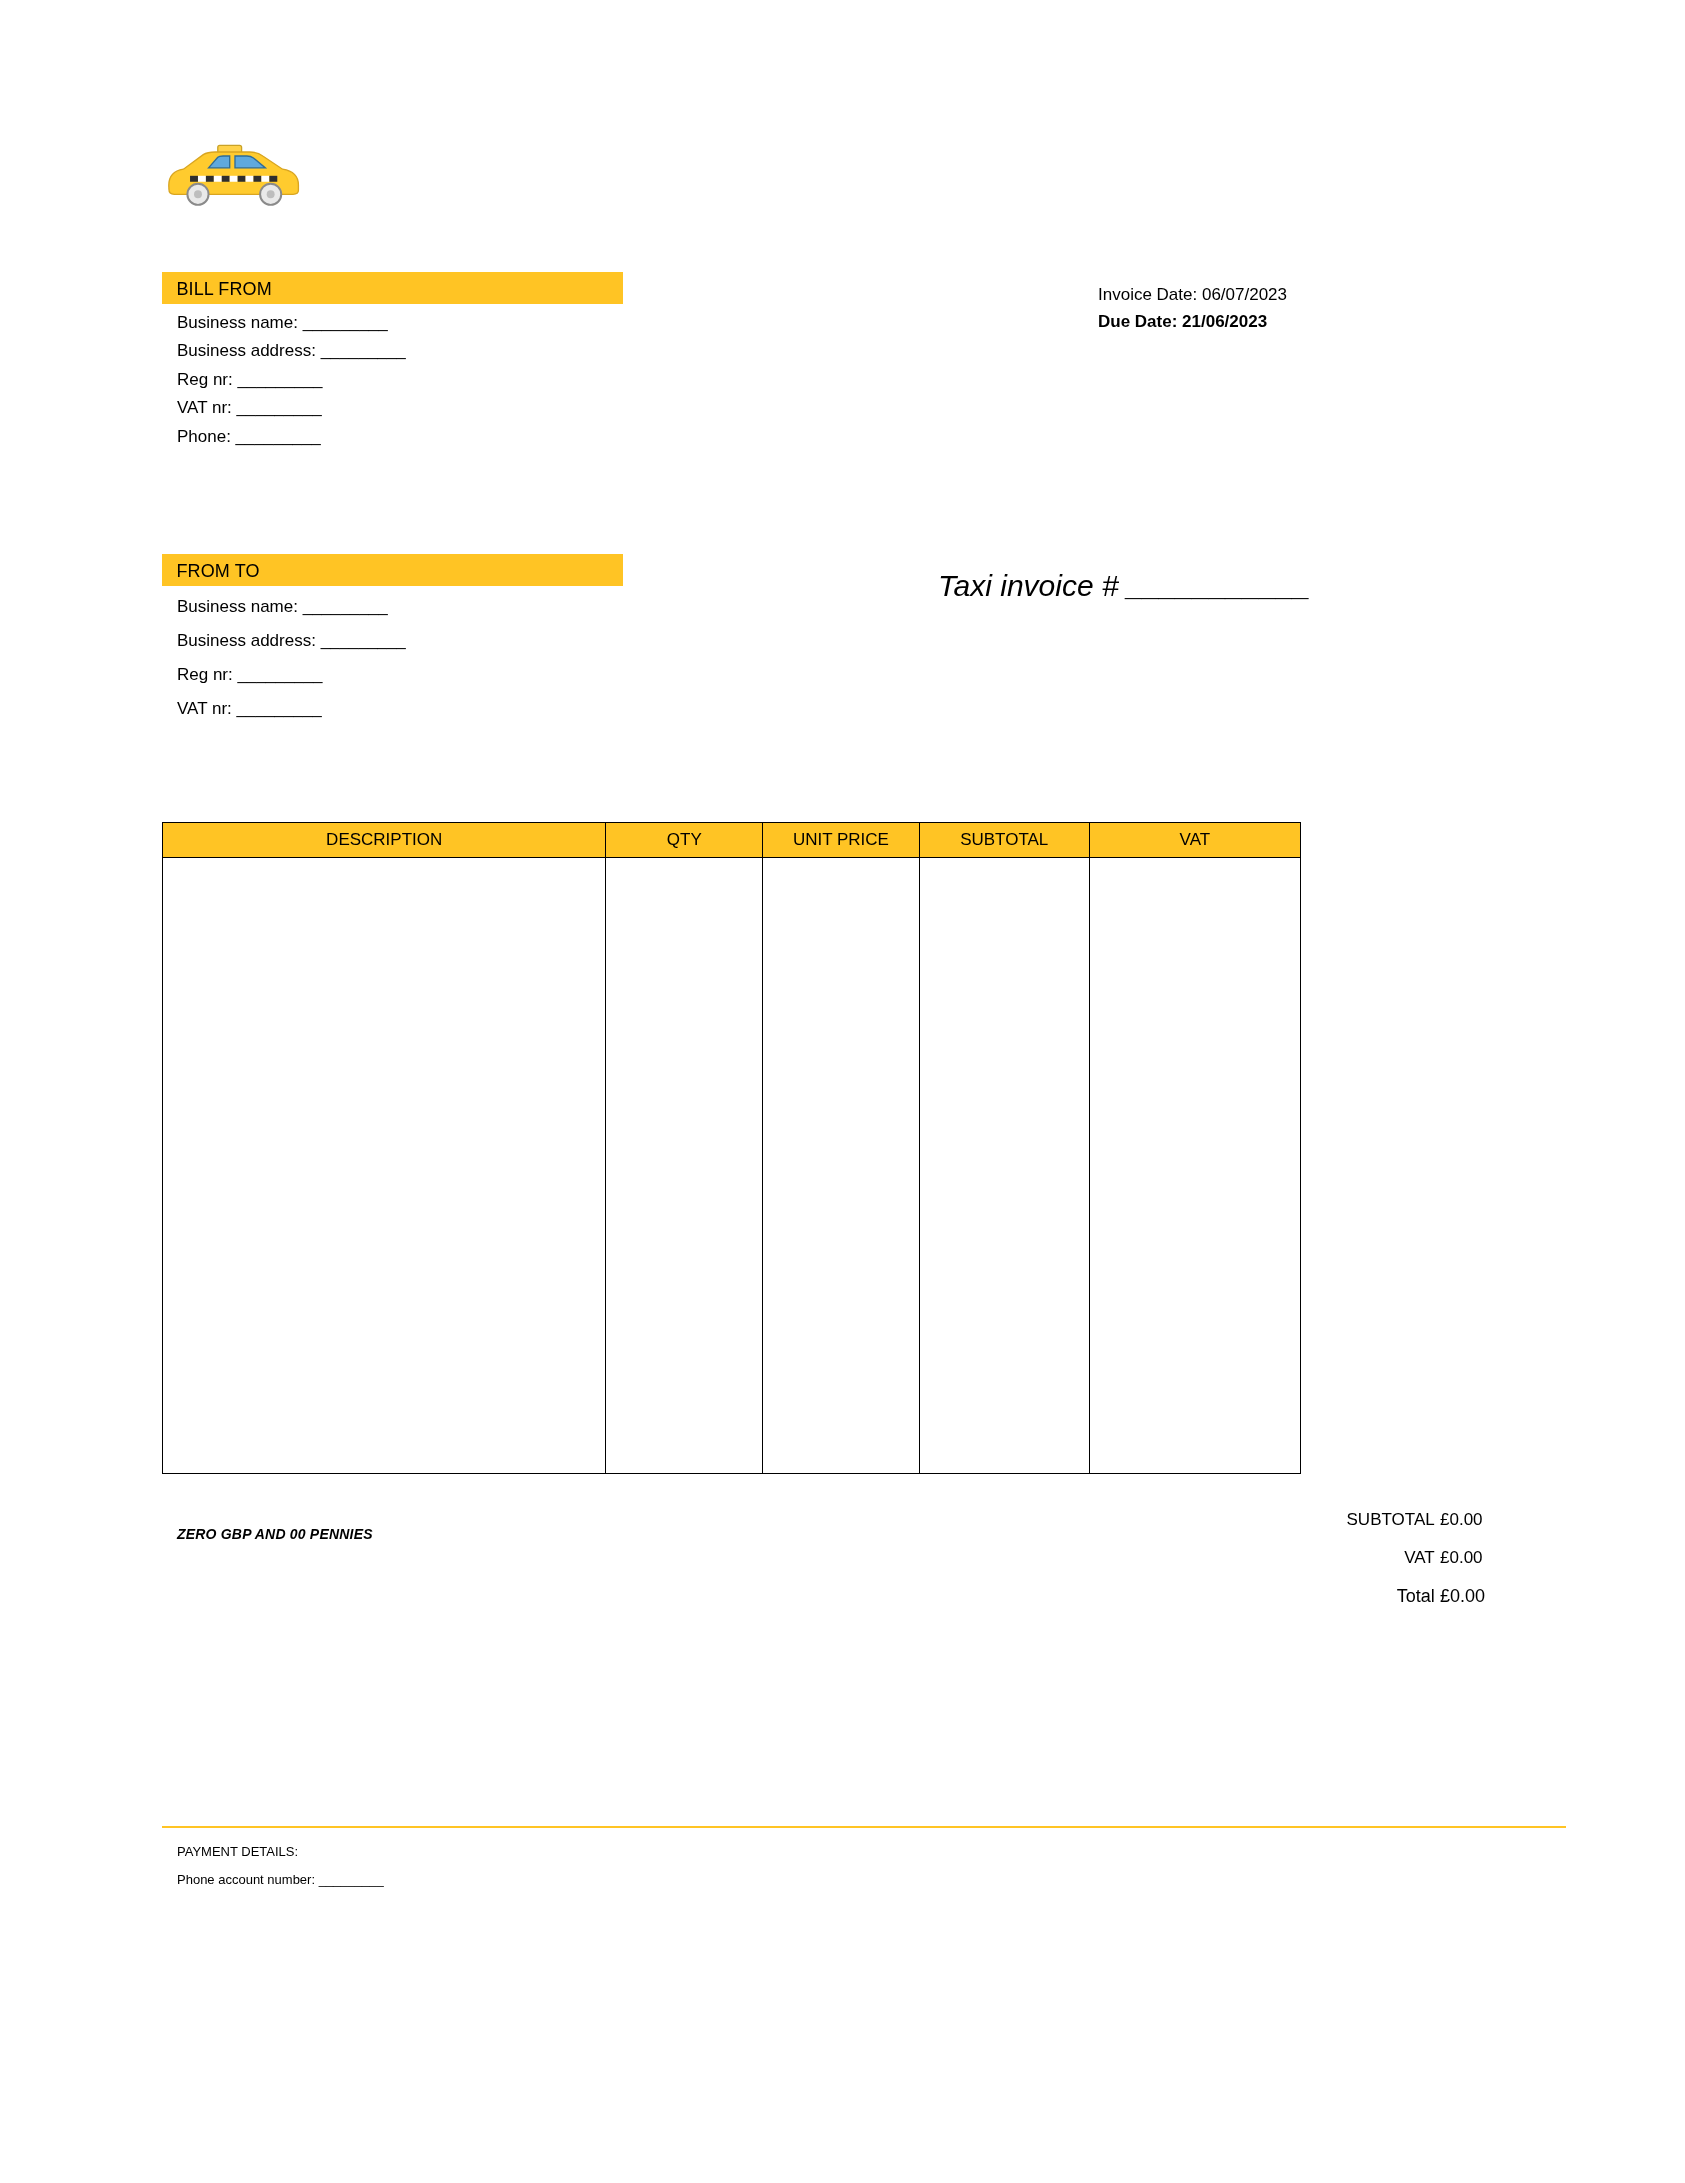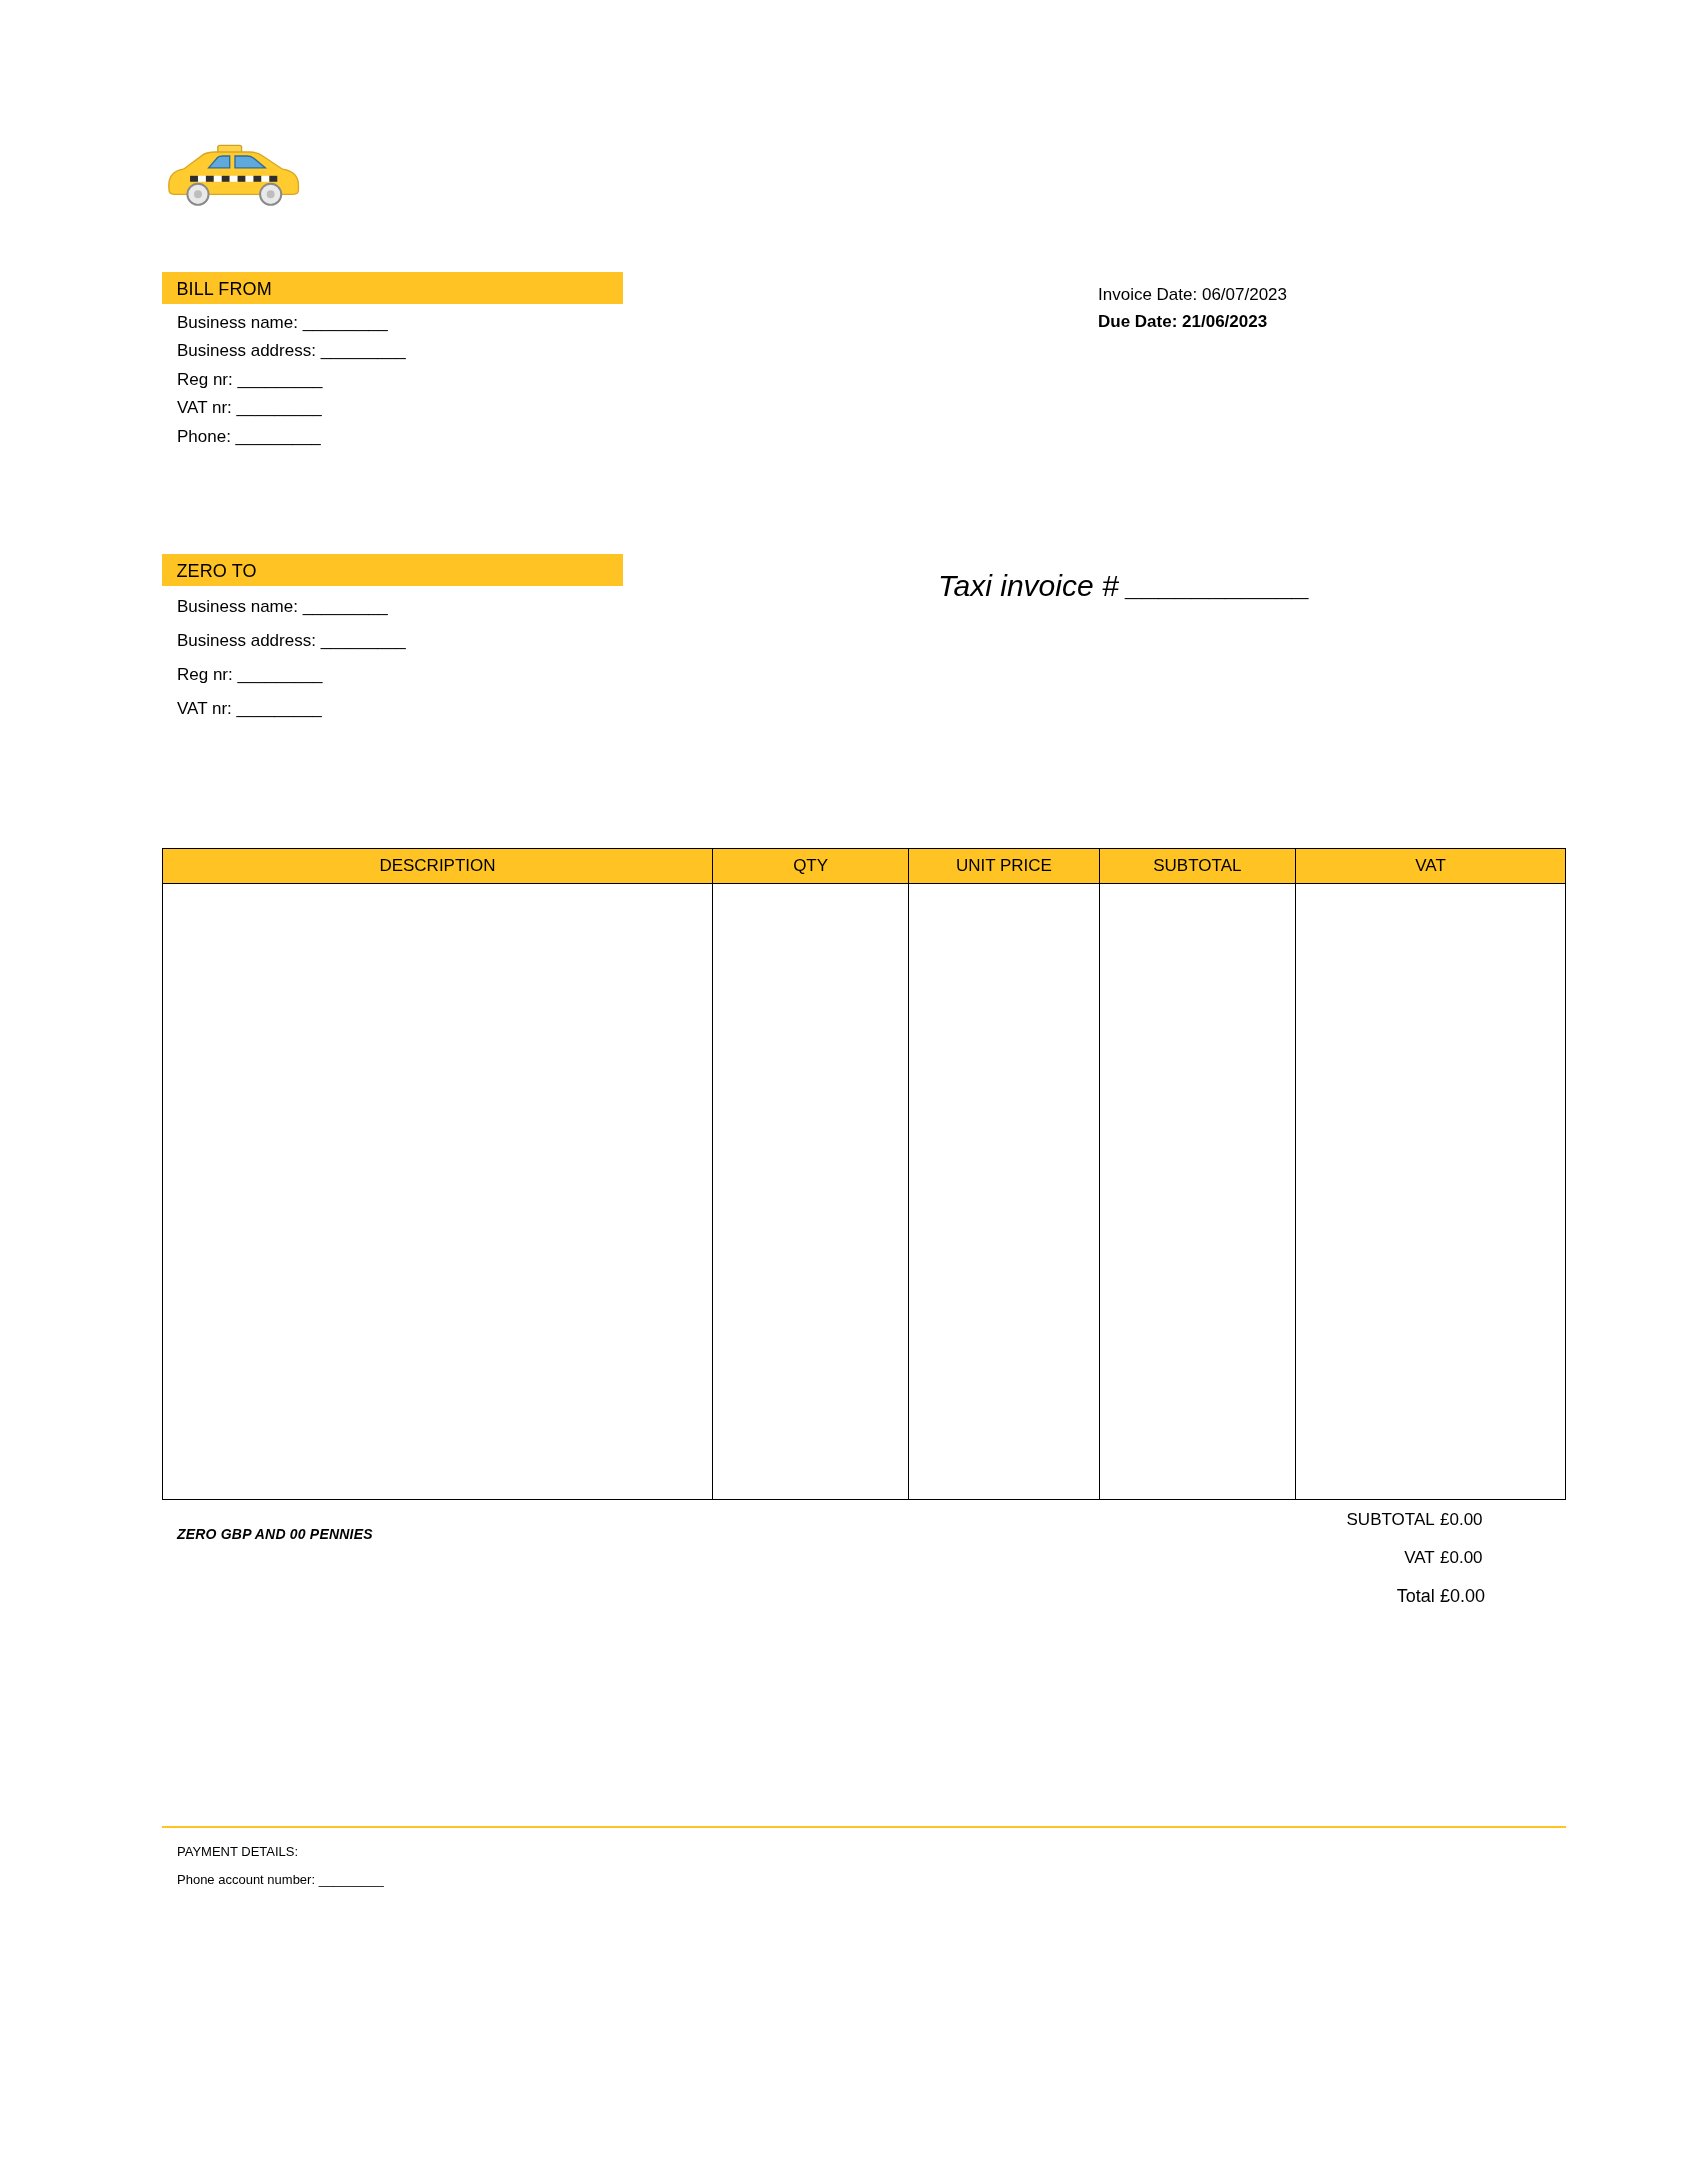--- a/index.html
+++ b/index.html
@@ -80,22 +80,22 @@
     font-size: 30px;
     font-style: italic;
     white-space: nowrap;
     text-align: right;
   }
 
   
   .table {
     position: absolute;
     left: 162px;
-    top: 848px;
-    width: 1404px;
+    top: 822px;
+    width: 1139px;
     border-collapse: collapse;
   }
   .table th, .table td {
     border: 1.3px solid #000;
     padding: 0;
   }
   .table thead th {
     background: #FFC424;
     height: 34px;
     font-size: 17px;
@@ -204,21 +204,21 @@
   </div>
   <div class="field-list bill-from-fields">
     <div>Business name: _________</div>
     <div>Business address: _________</div>
     <div>Reg nr: _________</div>
     <div>VAT nr: _________</div>
     <div>Phone: _________</div>
   </div>
 
   <div class="band bill-to-band">
-    <span class="band-label">ZERO TO</span>
+    <span class="band-label">FROM TO</span>
   </div>
   <div class="field-list bill-to-fields">
     <div>Business name: _________</div>
     <div>Business address: _________</div>
     <div>Reg nr: _________</div>
     <div>VAT nr: _________</div>
   </div>
 
   <div class="inv-title">Taxi invoice # ___________</div>
 

